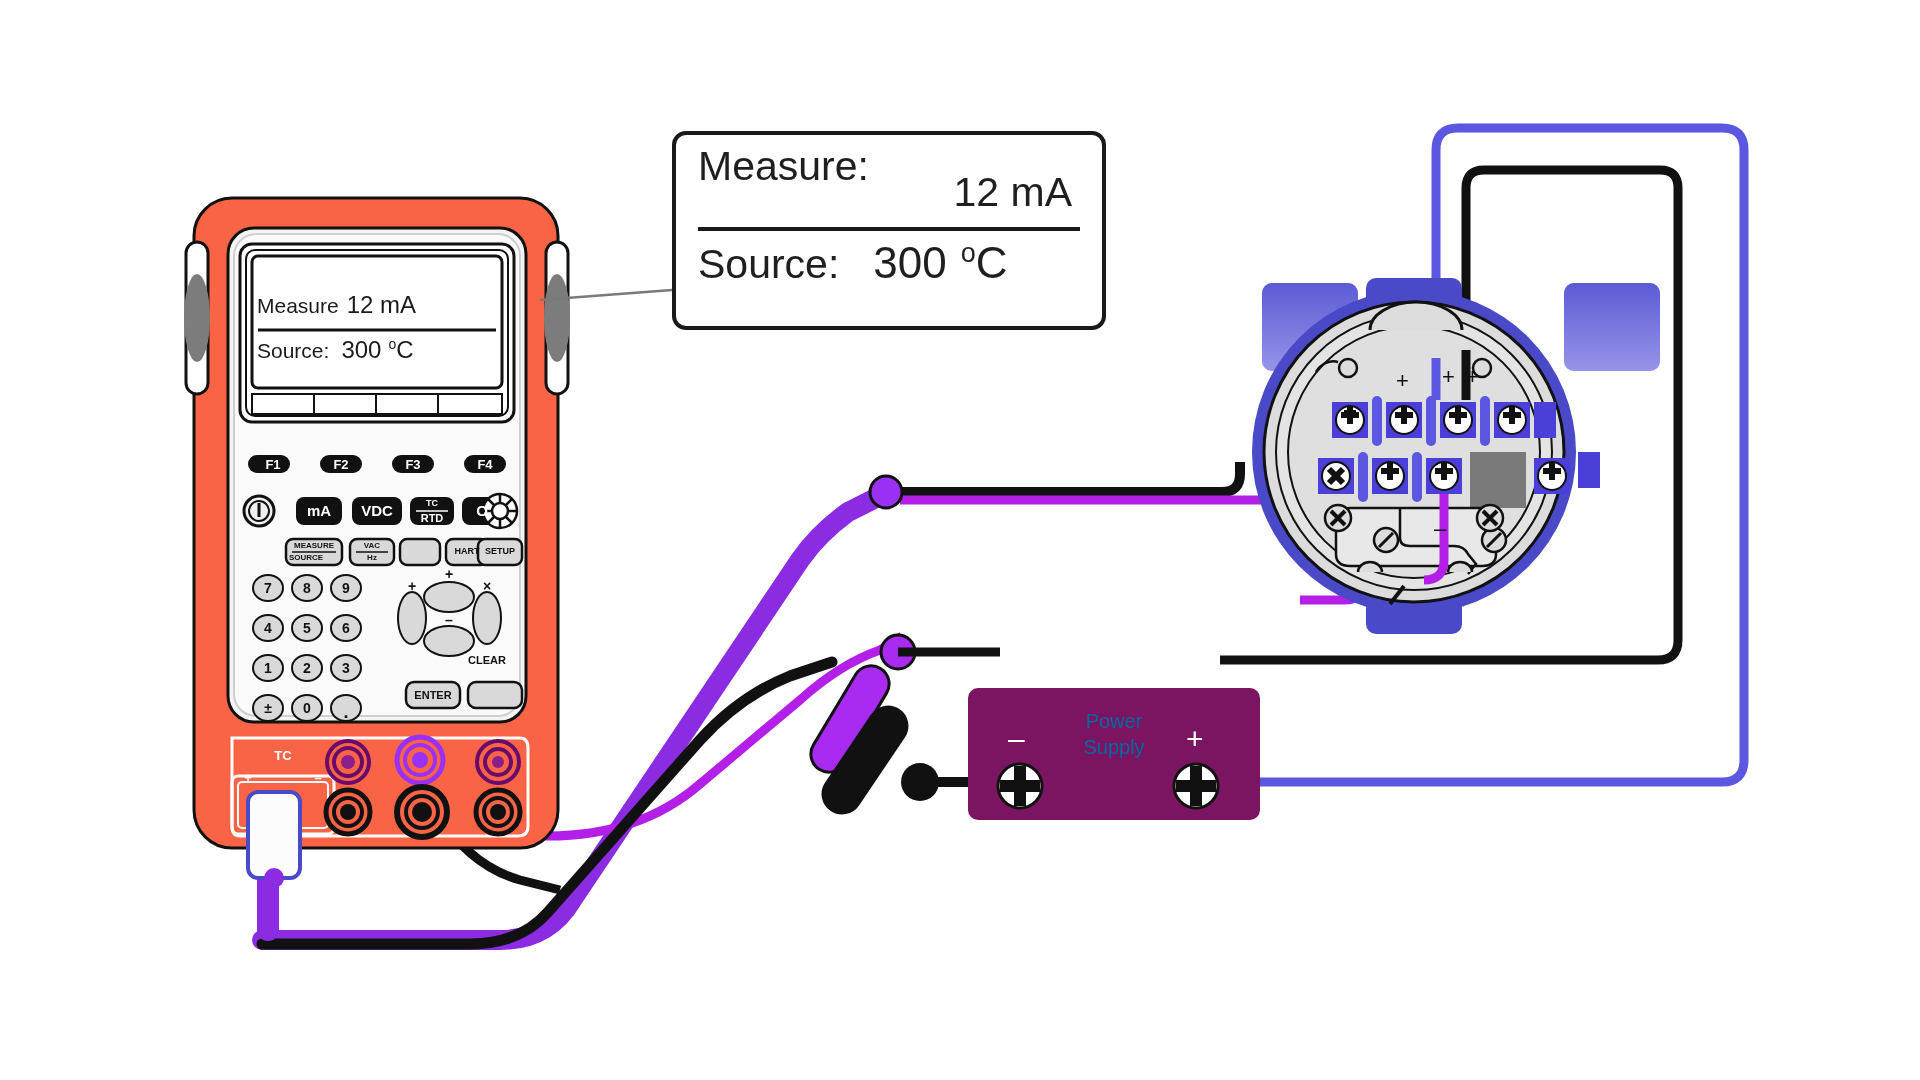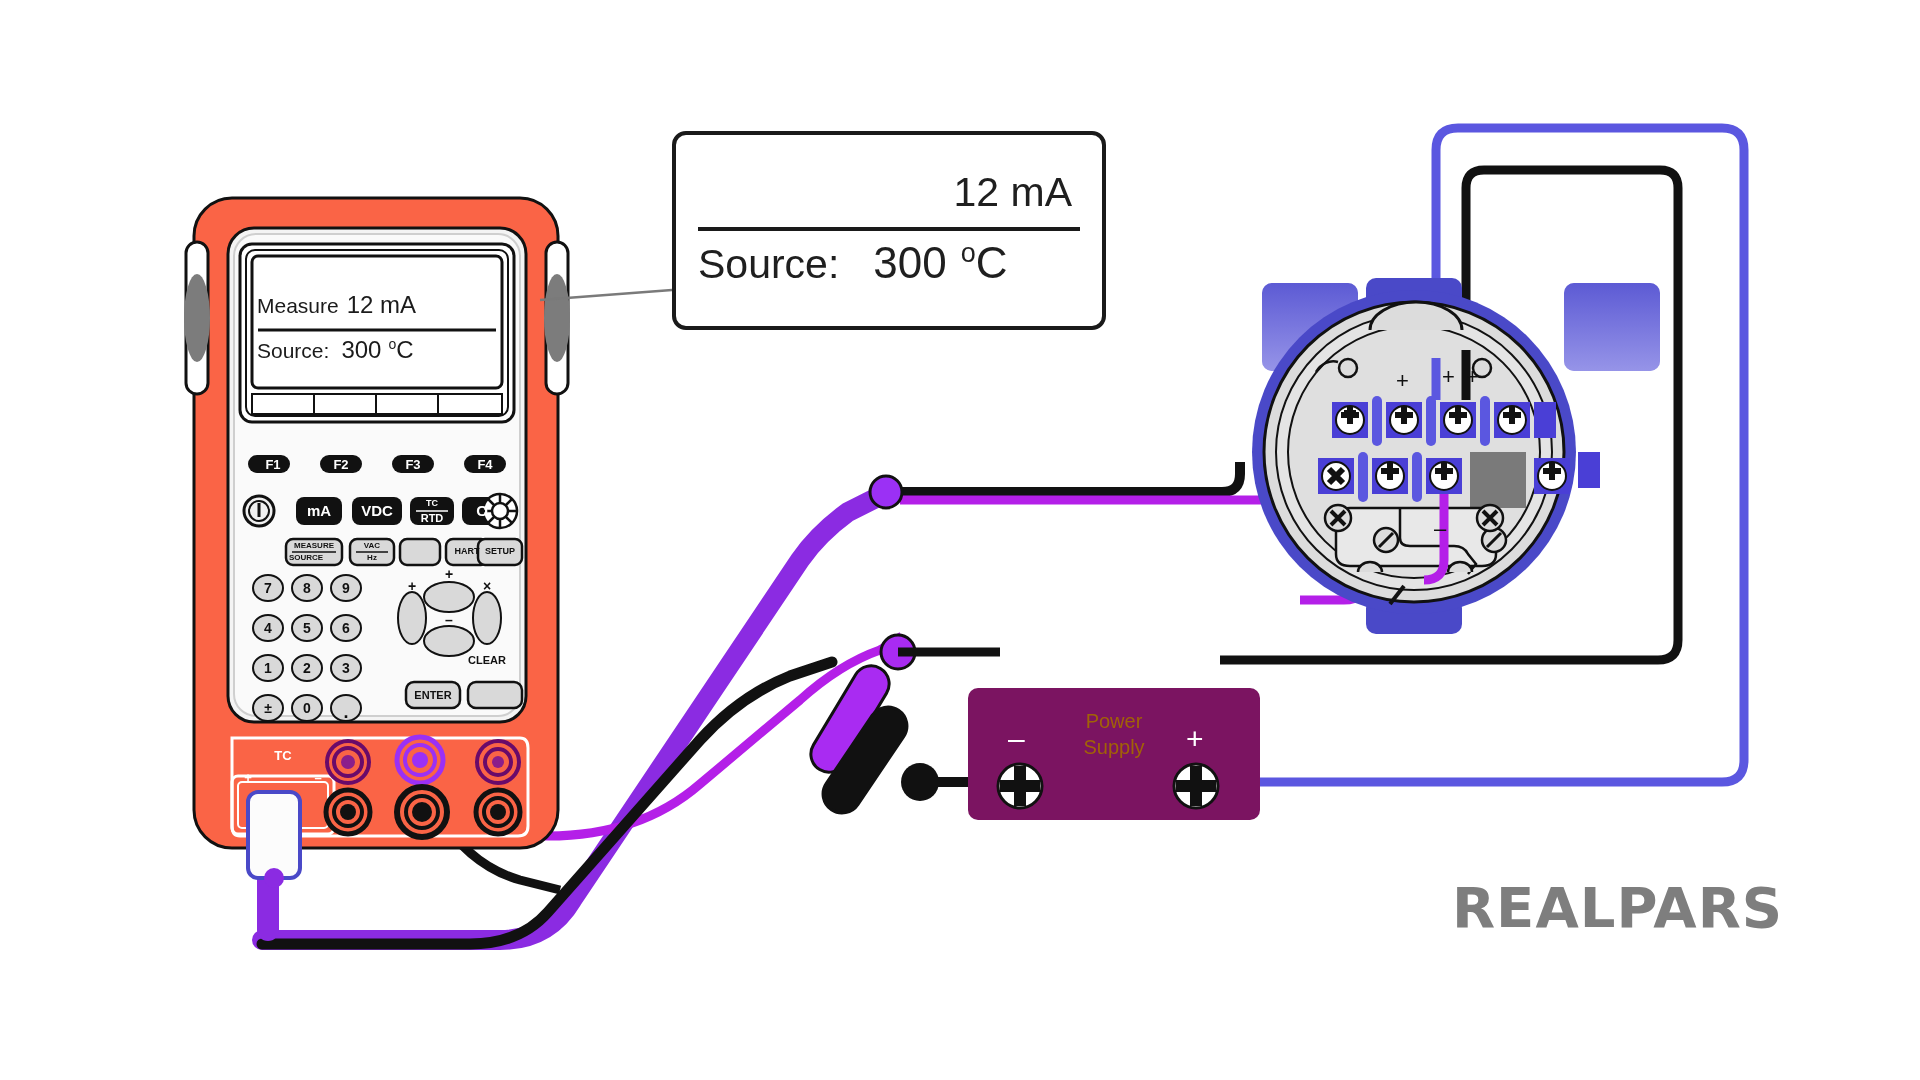--- a/index.html
+++ b/index.html
@@ -44,21 +44,21 @@
   .fkey{font-size:13px;}
   .mkey{font-size:15px;}
   .skey{font-size:8px;line-height:9px;font-weight:bold;}
   .numk{font-size:14px;color:#111;font-weight:bold;}
   .ekey{font-size:11px;color:#111;font-weight:bold;}
   .arrk{font-size:14px;color:#111;font-weight:bold;}
   .tclbl{font-size:13px;color:#fff;font-weight:bold;}
   .tcsign{font-size:13px;color:#fff;font-weight:bold;}
 
   
-  .pslabel{position:absolute;color:#a16207;text-align:center;font-size:20px;
+  .pslabel{position:absolute;color:#0369a1;text-align:center;font-size:20px;
            line-height:26px;}
   .pssign{position:absolute;color:#fff;font-size:30px;font-weight:300;}
 
   
   .tplus{position:absolute;color:#111;font-size:22px;font-weight:500;}
   .tminus{position:absolute;color:#111;font-size:22px;font-weight:500;}
 
   
   .logo{position:absolute;left:1452px;top:875px;font-size:56px;
         letter-spacing:1px;font-weight:bold;color:#7e7e7e;
@@ -405,20 +405,21 @@
   </g>
 
   <g>
     <path d="M672,290 L540,300" stroke="#7A7A7A" stroke-width="2.5" fill="none"></path>
   </g>
 
 </svg>
 
 <div class="callout">
   <div class="row c-measure">
+    <span class="lbl">Measure:</span>
     <span class="val">12 mA</span>
   </div>
   <div class="c-rule"></div>
   <div class="row c-source">
     <span class="lbl">Source:</span>
     <span class="val">300</span>
     <span class="val" style="margin-left:14px;"><span class="deg">o</span><span>C</span></span>
   </div>
 </div>
 
@@ -482,15 +483,14 @@
   <div>Supply</div>
 </div>
 <div class="pssign" style="left:1008px;top:722px;">–</div>
 <div class="pssign" style="left:1186px;top:722px;">+</div>
 
 <div class="tplus" style="left:1396px;top:368px;">+</div>
 <div class="tplus" style="left:1442px;top:364px;">+</div>
 <div class="tplus" style="left:1466px;top:364px;">+</div>
 <div class="tminus" style="left:1434px;top:516px;">–</div>
 
-<div class="logo">REALPARS</div>
 
 </div>
 
 </body></html>

